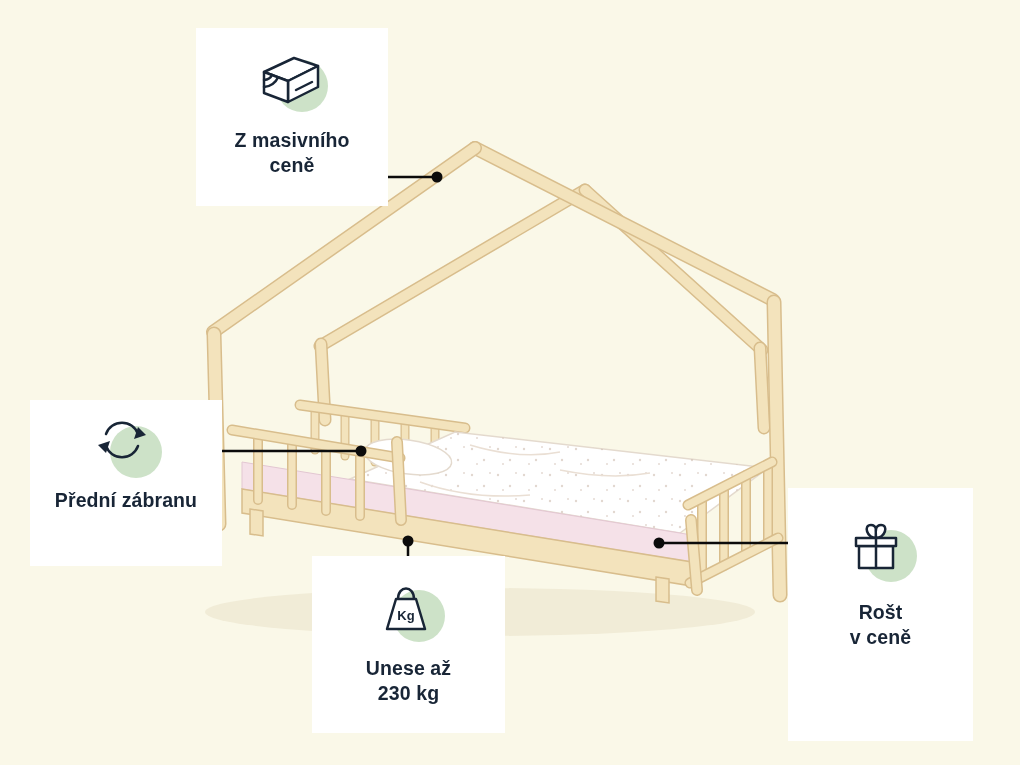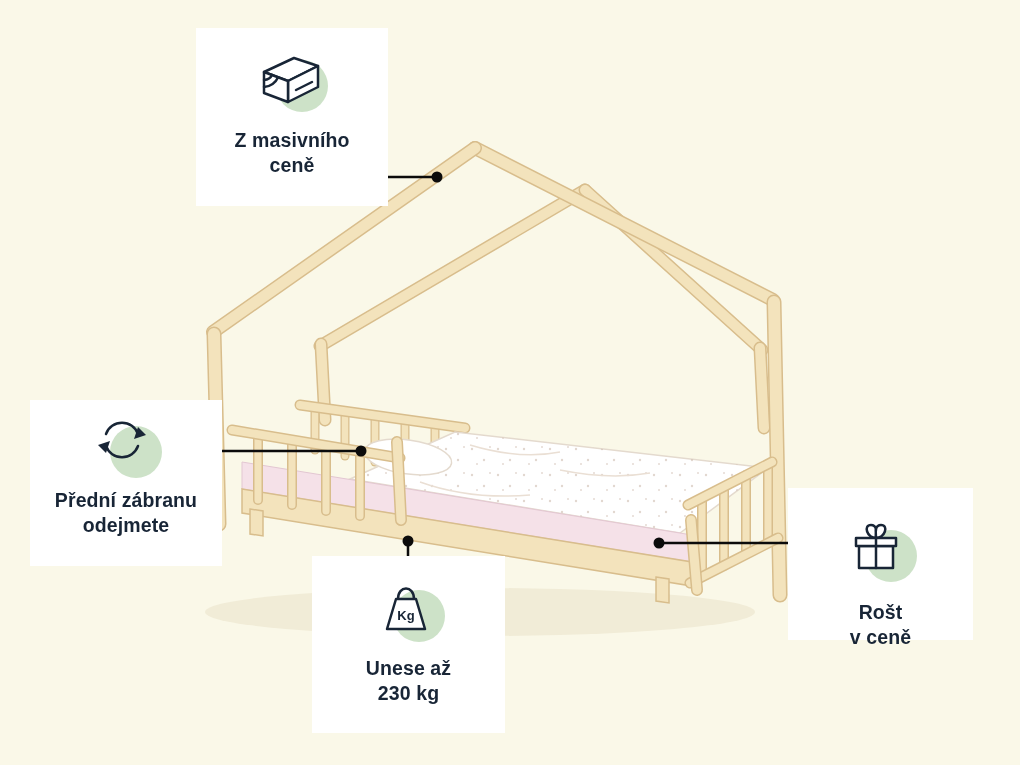--- a/index.html
+++ b/index.html
@@ -11,21 +11,21 @@
   .bo{stroke:#D8BD8C;fill:none;stroke-linecap:round;}
   .bi{stroke:#F3E3BC;fill:none;stroke-linecap:round;}
   .wood-face{fill:#F3E3BC;stroke:#D8BD8C;stroke-width:1.5;}
 
   
   .card{position:absolute;z-index:20;background:#FFFFFF;box-sizing:border-box;
         display:flex;flex-direction:column;align-items:center;}
   #card-material{left:196px;top:28px;width:192px;height:178px;padding-top:16px;}
   #card-barrier{left:30px;top:400px;width:192px;height:166px;padding-top:8px;}
   #card-weight{left:312px;top:556px;width:193px;height:177px;padding-top:16px;}
-  #card-gift{left:788px;top:488px;width:185px;height:152px;padding-top:24px;}
+  #card-gift{left:788px;top:488px;width:185px;height:253px;padding-top:24px;}
   .icon-wrap{width:76px;height:76px;position:relative;flex:0 0 auto;}
   .card-text{margin-top:8px;font-size:19.5px;line-height:25px;font-weight:800;
              color:#182536;text-align:center;letter-spacing:.1px;}
   #card-barrier .card-text{margin-top:4px;}
   #card-gift .card-text{margin-top:12px;}
 
   
   #connector-svg{position:absolute;left:0;top:0;z-index:30;pointer-events:none;}
   .cline{stroke:#0B0B0B;stroke-width:2.5;fill:none;}
   .cdot{fill:#0B0B0B;}
@@ -162,21 +162,20 @@
       <svg width="76" height="76" viewBox="0 0 76 76">
         <circle class="green" cx="48" cy="44" r="26"></circle>
         <path class="ic" d="M18,26 A17,17 0 0 1 50,26" stroke-width="3"></path>
         <polygon points="50,19 58,27 46,31" fill="#182536"></polygon>
         <path class="ic" d="M50,38 A17,17 0 0 1 18,38" stroke-width="3"></path>
         <polygon points="18,45 10,37 22,33" fill="#182536"></polygon>
       </svg>
     </div>
     <div class="card-text">
       <div>Přední zábranu</div>
-      <div>odejmete</div>
     </div>
   </div>
 
   <div class="card" id="card-weight">
     <div class="icon-wrap">
       <svg width="76" height="76" viewBox="0 0 76 76">
         <circle class="green" cx="48" cy="44" r="26"></circle>
         <path class="ic" d="M27,27 C27,13 43,13 43,27"></path>
         <path class="icf" d="M25,27 L45,27 L54,57 L16,57 Z"></path>
         <text class="kg-text" x="35" y="48" text-anchor="middle">Kg</text>

